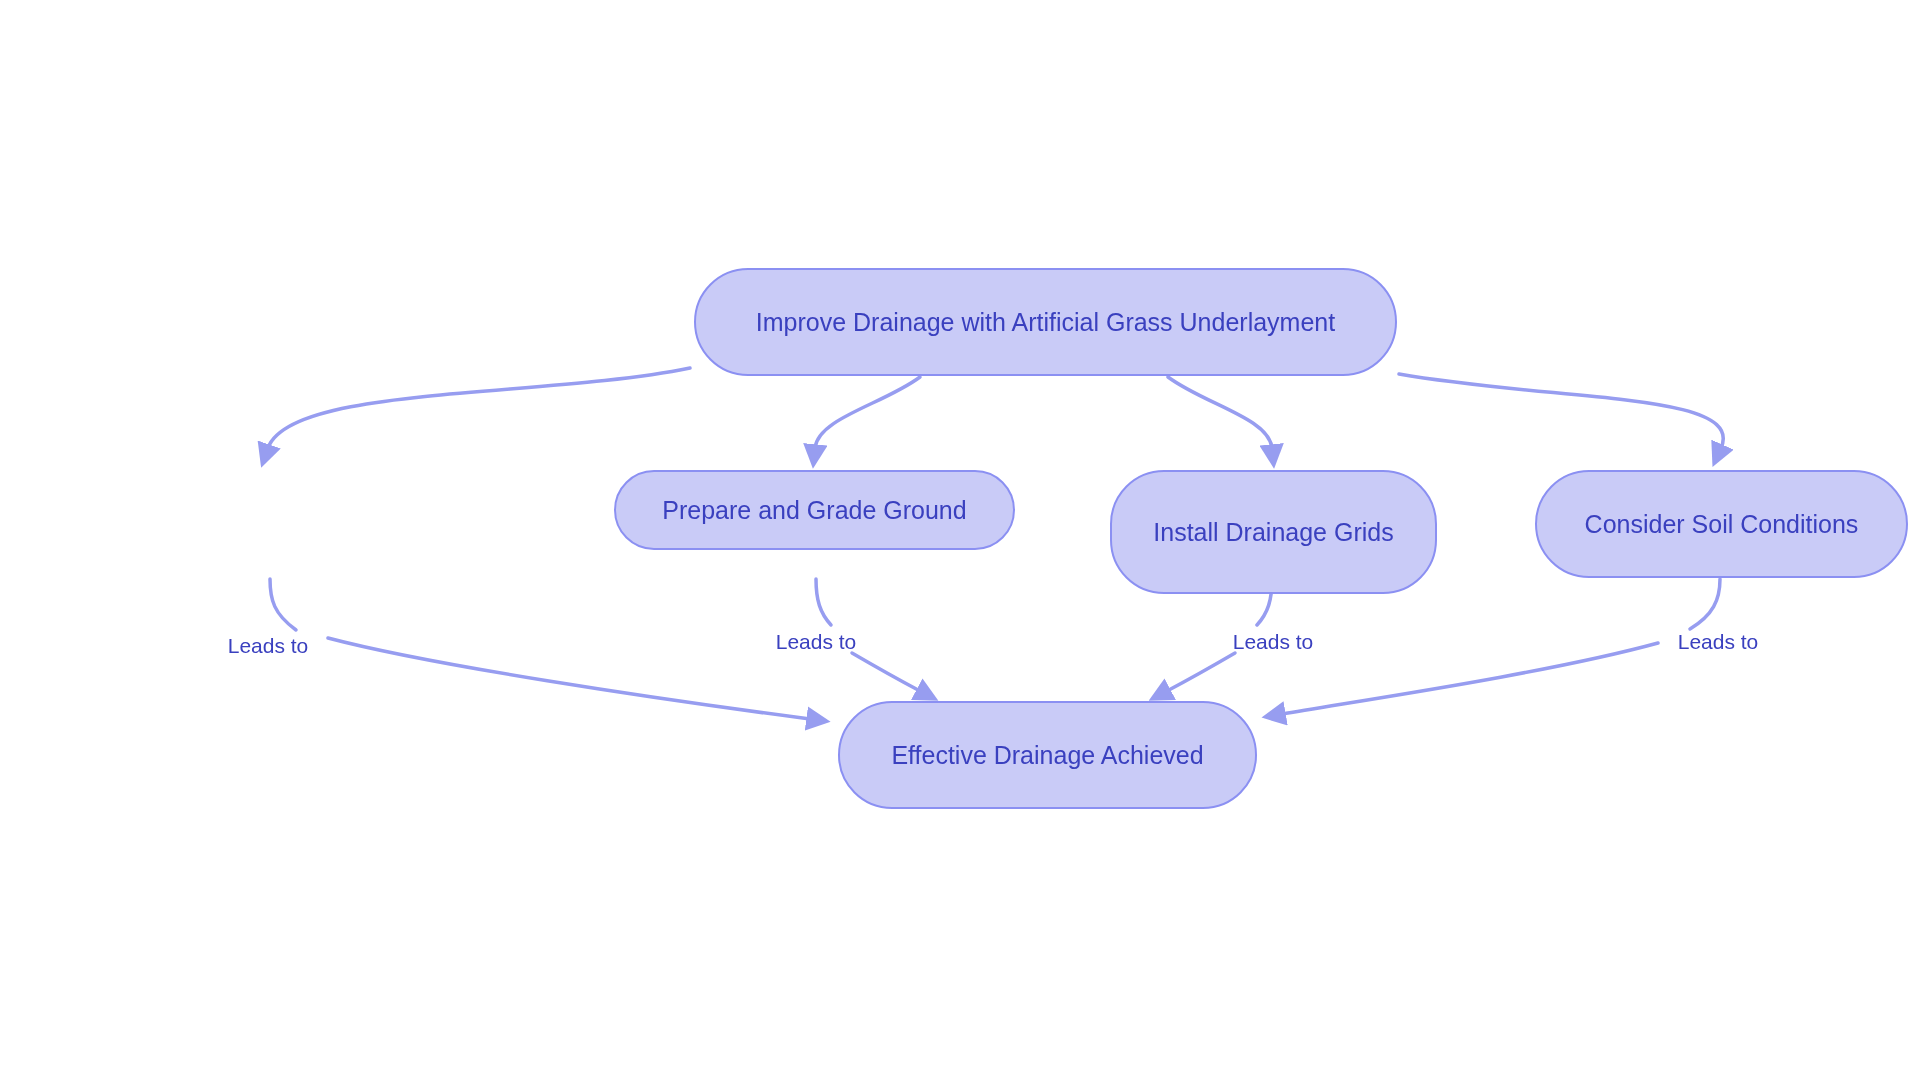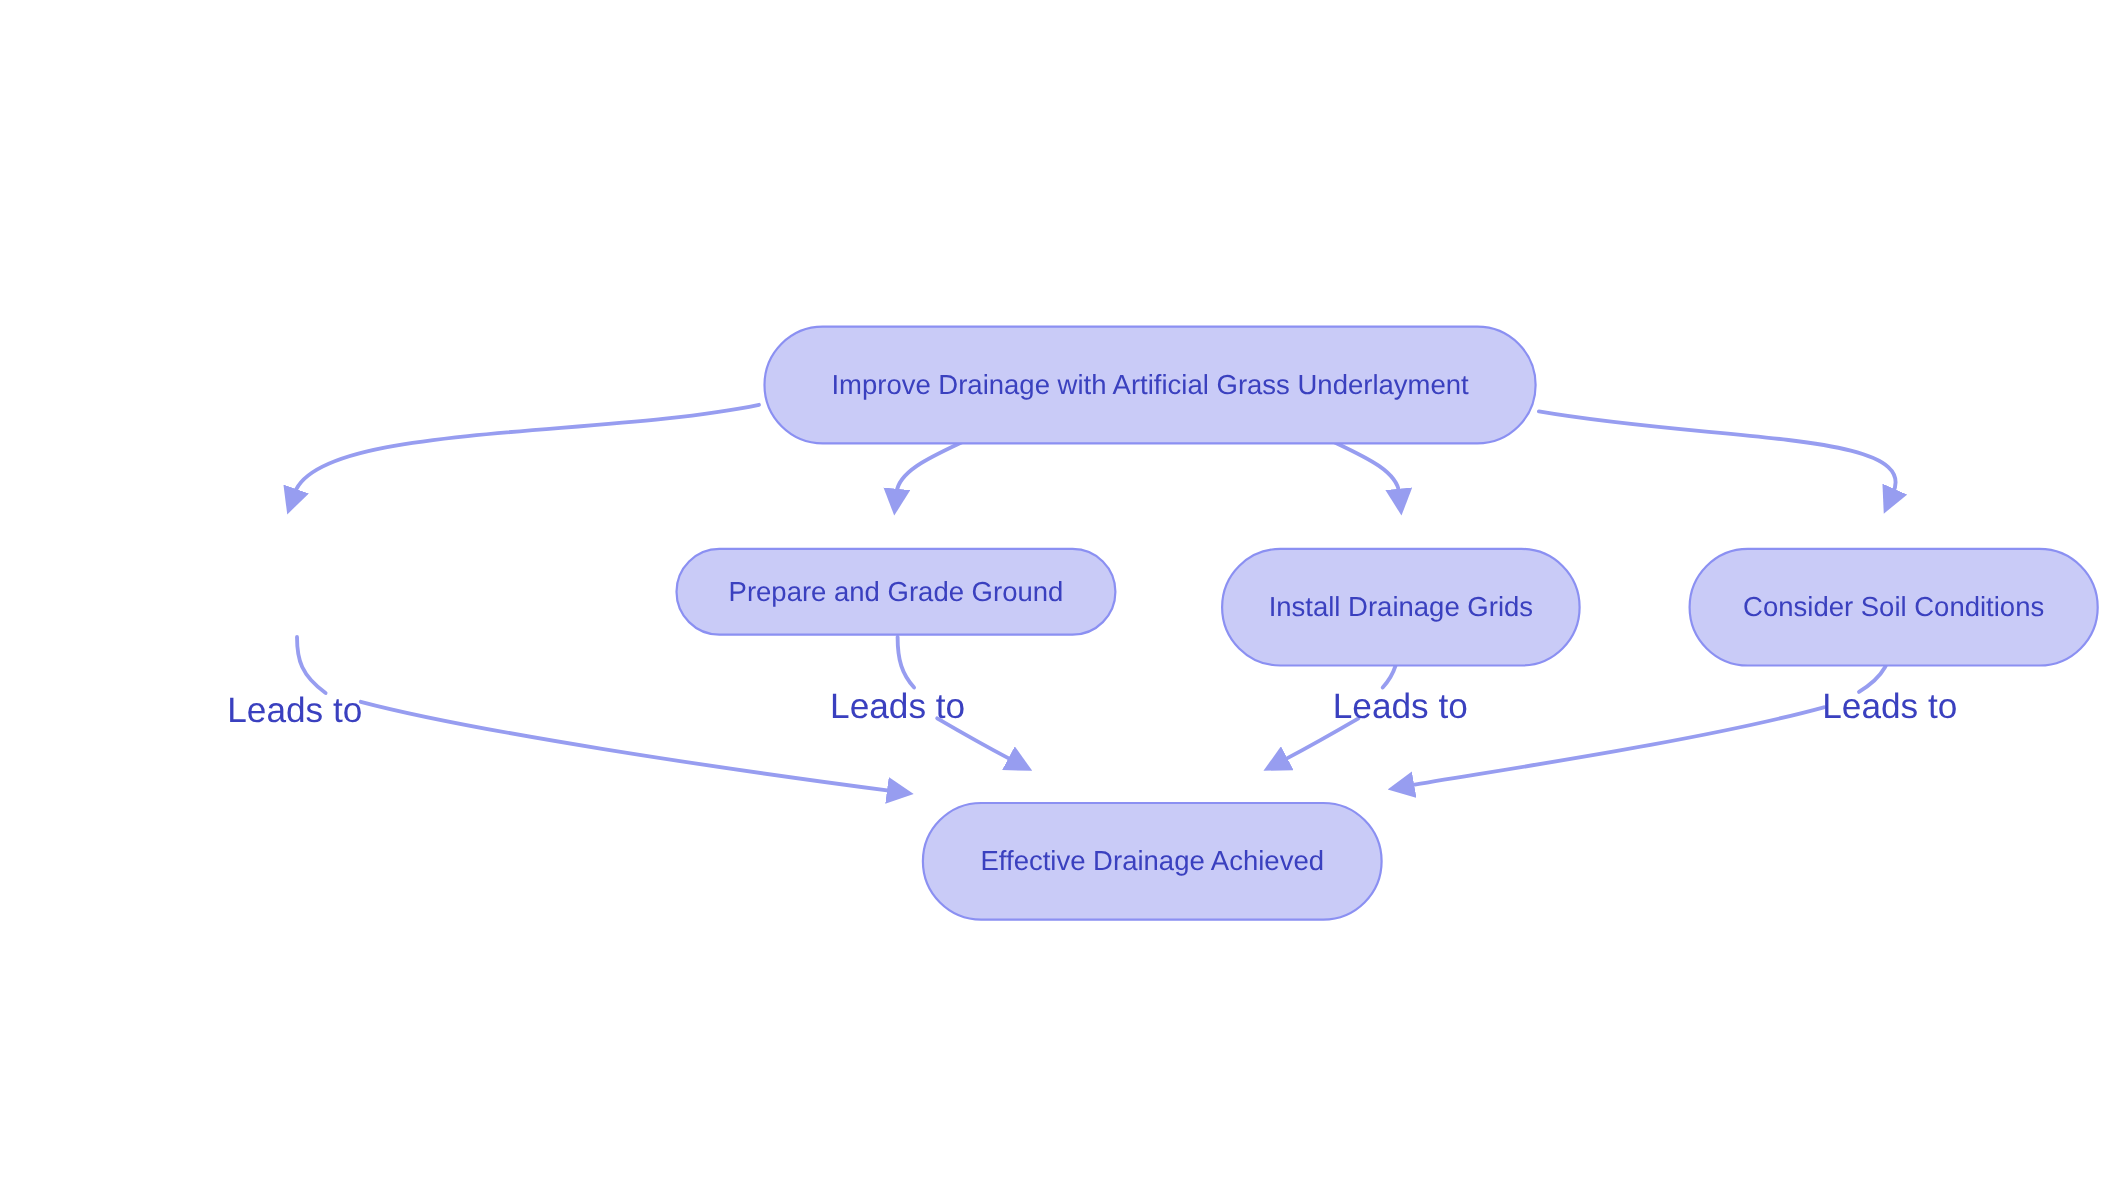--- a/index.html
+++ b/index.html
@@ -30,26 +30,25 @@
     display: flex;
     align-items: center;
     justify-content: center;
     text-align: center;
     white-space: nowrap;
     border-style: solid;
     border-width: 2.5px;
     border-radius: 54px;
     font-size: 25px;
     padding: 0 10px;
-    margin-top: 28px;
   }
   .edge-label {
     position: absolute;
     transform: translate(-50%, -50%);
-    font-size: 32px;
+    font-size: 21px;
     white-space: nowrap;
   }
 </style>
 </head>
 <body>
 
 <div class="canvas" style="background: rgb(255, 255, 255);">
 
   <svg class="edges" width="1920" height="1083" viewBox="0 0 1920 1083">
     <defs>
@@ -74,21 +73,21 @@
 
     <path class="edge" d="M 1720 579 C 1720 600, 1713 615, 1690 629" stroke="#979df0"></path>
     <path class="edge" d="M 1658 643 C 1545 674, 1350 702, 1282 714" marker-end="url(#arrow)" stroke="#979df0"></path>
   </svg>
 
   <div class="node" style="left: 694px; top: 268px; width: 703px; height: 108px; background: rgb(201, 203, 247); border-color: rgb(139, 144, 242); color: rgb(58, 64, 191);">Improve Drainage with Artificial Grass Underlayment</div>
 
 
   <div class="node" style="left: 614px; top: 470px; width: 401px; height: 80px; background: rgb(201, 203, 247); border-color: rgb(139, 144, 242); color: rgb(58, 64, 191);">Prepare and Grade Ground</div>
 
-  <div class="node" style="left: 1110px; top: 470px; width: 327px; height: 108px; background: rgb(201, 203, 247); border-color: rgb(139, 144, 242); color: rgb(58, 64, 191);">Install Drainage Grids</div>
+  <div class="node" style="left: 1110px; top: 470px; width: 327px; height: 124px; background: rgb(201, 203, 247); border-color: rgb(139, 144, 242); color: rgb(58, 64, 191);">Install Drainage Grids</div>
 
   <div class="node" style="left: 1535px; top: 470px; width: 373px; height: 108px; background: rgb(201, 203, 247); border-color: rgb(139, 144, 242); color: rgb(58, 64, 191);">Consider Soil Conditions</div>
 
   <div class="node" style="left: 838px; top: 701px; width: 419px; height: 108px; background: rgb(201, 203, 247); border-color: rgb(139, 144, 242); color: rgb(58, 64, 191);">Effective Drainage Achieved</div>
 
   <div class="edge-label" style="left: 268px; top: 646px; color: rgb(58, 64, 191);">Leads to</div>
 
   <div class="edge-label" style="left: 816px; top: 642px; color: rgb(58, 64, 191);">Leads to</div>
 
   <div class="edge-label" style="left: 1273px; top: 642px; color: rgb(58, 64, 191);">Leads to</div>

